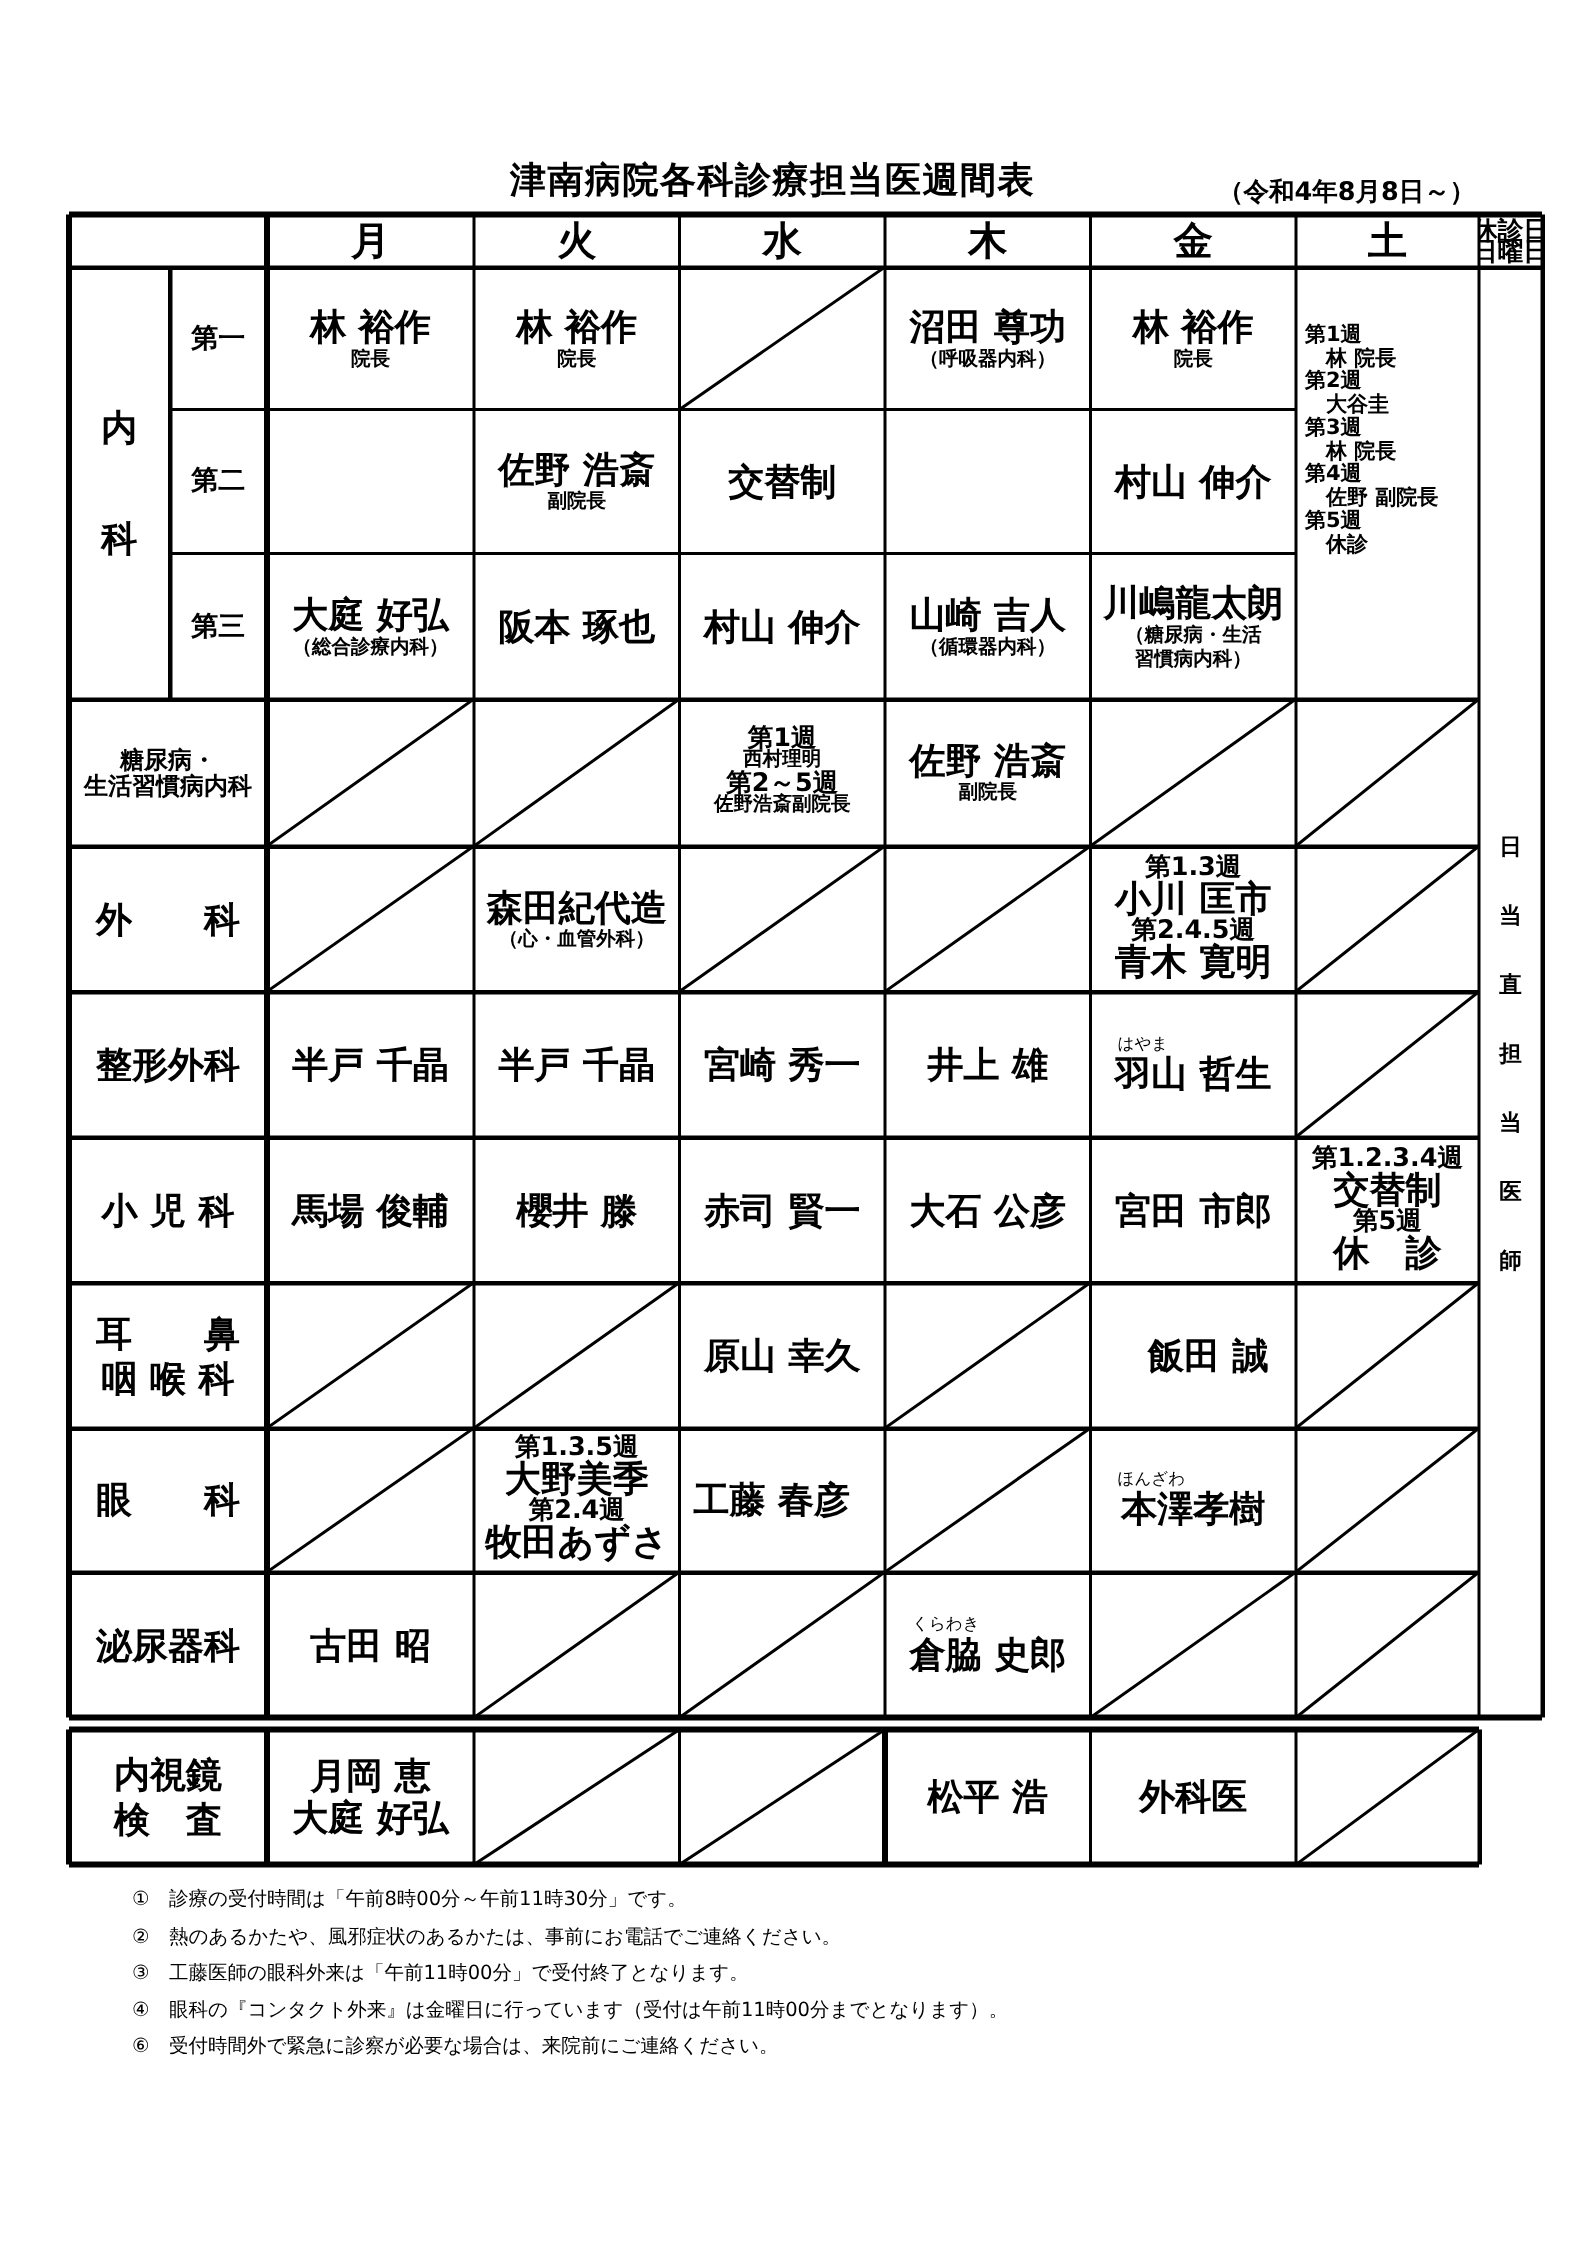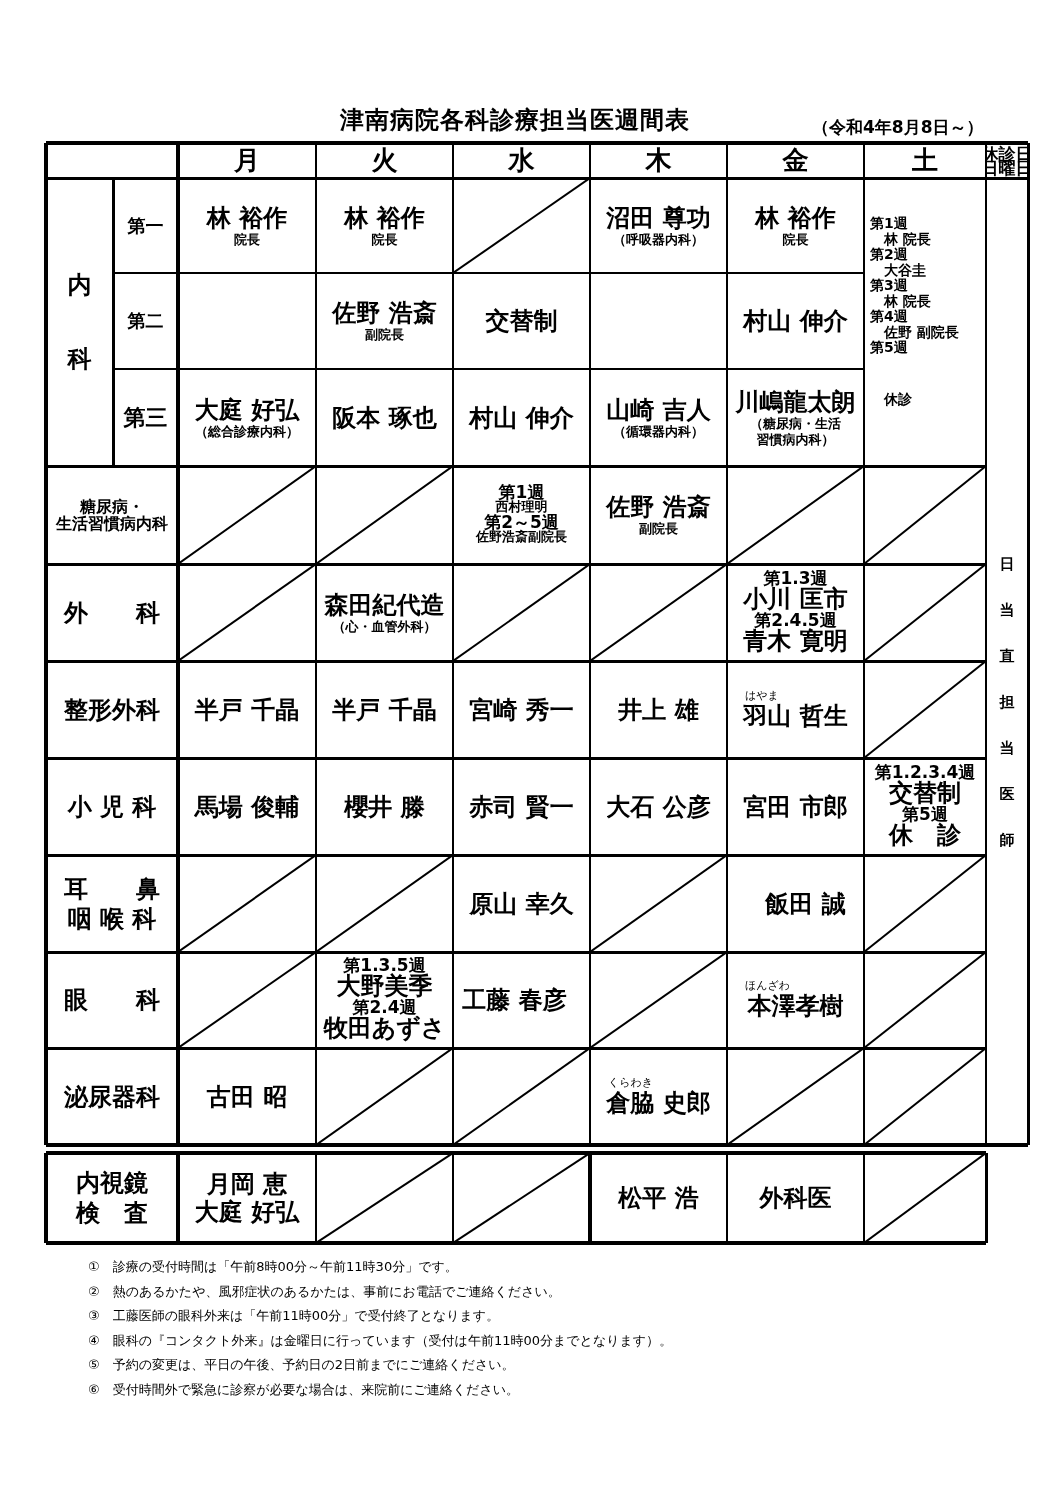--- a/index.html
+++ b/index.html
@@ -89,21 +89,21 @@
       <span class="name">佐野 浩斎</span>
       <span class="sub">副院長</span>
     </div>
     <div class="cell" style="left:453px;top:273px;width:137px;height:96px;">
       <span class="name">交替制</span>
     </div>
     <div class="cell" style="left:590px;top:273px;width:137px;height:96px;"></div>
     <div class="cell" style="left:727px;top:273px;width:137px;height:96px;">
       <span class="name">村山 伸介</span>
     </div>
-    <div class="cell name" style="left: 113px; top: 369px; width: 65px; height: 97px; font-size: 22px;">
+    <div class="cell name" style="left: 113px; top: 369px; width: 65px; height: 97px; font-size: 18px;">
       <span>第三</span>
     </div>
     <div class="cell" style="left:178px;top:369px;width:138px;height:97px;">
       <span class="name">大庭 好弘</span>
       <span class="sub">（総合診療内科）</span>
     </div>
     <div class="cell" style="left:316px;top:369px;width:137px;height:97px;">
       <span class="name">阪本 琢也</span>
     </div>
     <div class="cell" style="left:453px;top:369px;width:137px;height:97px;">
@@ -121,21 +121,21 @@
     <div class="cell sat" style="left:864px;top:178px;width:122px;height:288px;">
       <span style="white-space: pre;">第1週</span>
       <span style="white-space: pre;">　林 院長</span>
       <span style="white-space: pre;">第2週</span>
       <span style="white-space: pre;">　大谷圭</span>
       <span style="white-space: pre;">第3週</span>
       <span style="white-space: pre;">　林 院長</span>
       <span style="white-space: pre;">第4週</span>
       <span style="white-space: pre;">　佐野 副院長</span>
       <span style="white-space: pre;">第5週</span>
-      <span style="white-space: pre; margin-top: 36px;">　休診</span>
+      <span style="white-space: pre;">　休診</span>
     </div>
     <div class="cell sub" style="left: 46px; top: 466px; width: 132px; height: 98px; font-size: 16px; line-height: 17px;">
       <span style="white-space: pre;">糖尿病・</span>
       <span style="white-space: pre;">生活習慣病内科</span>
     </div>
     <div class="cell" style="left:178px;top:466px;width:138px;height:98px;">
       <div class="slash">
         <svg viewBox="0 0 100 100" preserveAspectRatio="none">
           <line x1="0" y1="100" x2="100" y2="0" stroke="#000" stroke-width="2" vector-effect="non-scaling-stroke"></line>
         </svg>
@@ -454,15 +454,14 @@
     <div class="vline" style="left:588px;top:1153px;height:90px;width:4px;"></div>
     <div class="vline" style="left:726px;top:1153px;height:90px;width:2px;"></div>
     <div class="vline" style="left:863px;top:1153px;height:90px;width:2px;"></div>
   </div>
 
 <div class="notes">
   <div>①　診療の受付時間は「午前8時00分～午前11時30分」です。</div>
   <div>②　熱のあるかたや、風邪症状のあるかたは、事前にお電話でご連絡ください。</div>
   <div>③　工藤医師の眼科外来は「午前11時00分」で受付終了となります。</div>
   <div>④　眼科の『コンタクト外来』は金曜日に行っています（受付は午前11時00分までとなります）。</div>
-  <div>⑤　予約の変更は、平日の午後、予約日の2日前までにご連絡ください。</div>
   <div>⑥　受付時間外で緊急に診察が必要な場合は、来院前にご連絡ください。</div>
 </div>
 
 </body></html>

